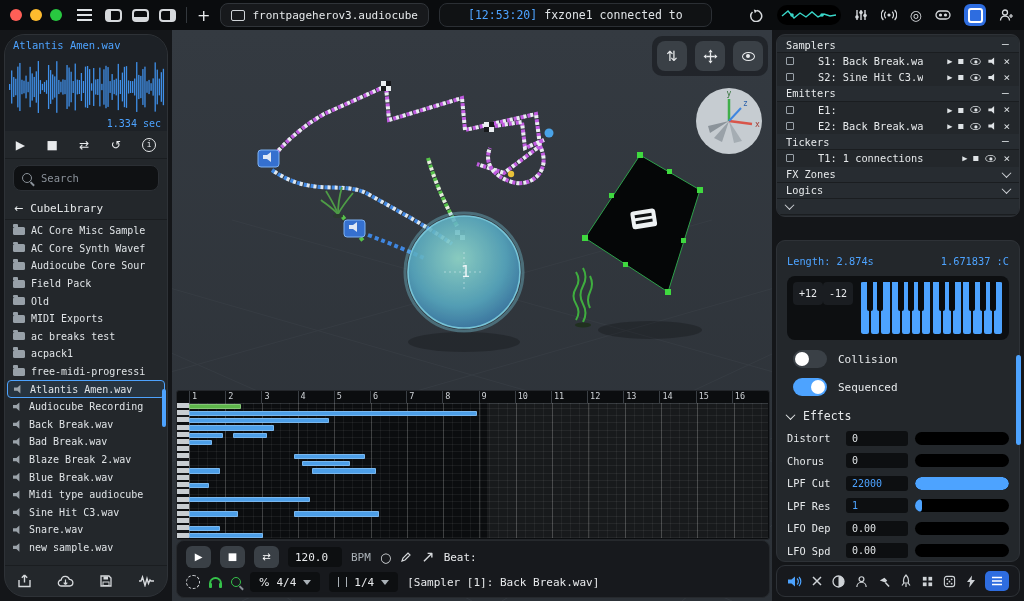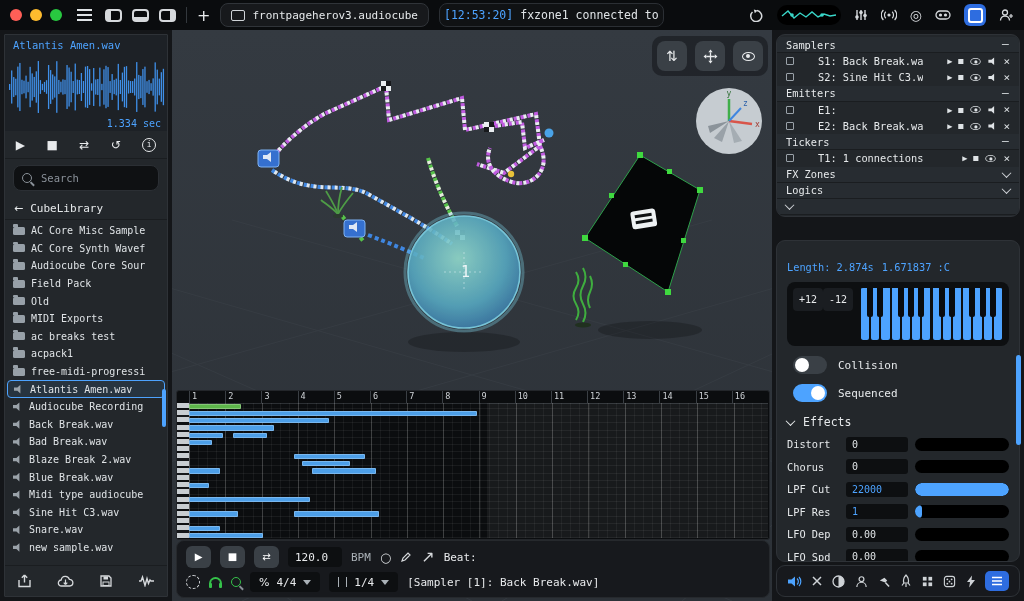--- a/index.html
+++ b/index.html
@@ -19,30 +19,30 @@
   .ptog::after{content:"";position:absolute;background:#d6d9dc}
   .ptog.l::after{left:0;top:0;bottom:0;width:4px}
   .ptog.b::after{left:0;right:0;bottom:0;height:3px}
   .ptog.r::after{right:0;top:0;bottom:0;width:4px}
   .tdivider{width:1px;height:16px;background:#33383d}
   .plusbtn{color:#e8eaec;font-size:16px;font-family:"DejaVu Sans",sans-serif}
   .tab{height:22px;background:#17191c;border:1px solid #303439;border-radius:8px;display:flex;align-items:center;
        gap:7px;padding:0 10px;font-size:11px;color:#e6e9eb;white-space:nowrap}
   .tab-ic{width:12px;height:9px;border:1.3px solid #cfd3d7;border-radius:2px}
   .statuspill{height:22px;background:#101214;border:1px solid #2b2f34;border-radius:8px;display:flex;
-              align-items:center;gap:7px;padding:0 4px;font-size:11.5px;white-space:nowrap}
+              align-items:center;gap:7px;padding:0 28px;font-size:11.5px;white-space:nowrap}
   .st-time{color:#4da3ff}.st-text{color:#dfe3e6}
   .topright{margin-left:auto;display:flex;align-items:center;gap:13px;color:#d6d9dc}
   .osc{width:64px;height:20px;background:#000;border-radius:10px;display:flex;align-items:center;justify-content:center}
   .activebtn{width:22px;height:22px;border-radius:6px;background:#2e6de0;display:flex;align-items:center;justify-content:center}
   .activebtn span{width:11px;height:11px;border:2px solid #fff;border-radius:3px}
 
   
   .sidebar{position:absolute;left:4px;top:34px;width:164px;height:563px;background:#23272b;
-           border:1px solid #2e3237;border-radius:1px;box-sizing:border-box;display:flex;
+           border:1px solid #2e3237;border-radius:21px;box-sizing:border-box;display:flex;
            flex-direction:column;overflow:hidden;z-index:20}
   .preview{position:relative;height:96px;background:#1d2126;flex:none}
   .pv-title{position:absolute;left:8px;top:4px;color:#4da3ff;font-size:10.5px;z-index:2}
   .pv-dur{position:absolute;right:6px;bottom:2px;color:#4da3ff;font-size:10px;z-index:2}
   .ctrlrow{height:27px;display:flex;align-items:center;justify-content:space-around;color:#e8eaec;
            border-bottom:1px solid #1a1d20;flex:none;font-size:12px}
   .searchbox{margin:6px 8px;height:24px;background:#0f1113;border:1px solid #2b2f34;border-radius:8px;
              display:flex;align-items:center;gap:7px;padding:0 8px;flex:none}
   .searchbox input{background:transparent;border:none;outline:none;color:#c9ced2;font-family:inherit;
                    font-size:10.5px;width:100%}
@@ -133,21 +133,21 @@
   .trow2.hdr{background:#272c31;border-bottom:1px solid #1a1d20}
   .trow2 .lbl{flex:1;overflow:hidden}
   .tctl{display:flex;gap:6px;align-items:center;color:#dfe3e6;font-size:8.5px}
   .tctl .ic-eye{transform:scale(.8)}
   .tctl .mini-spk{width:9px;height:8px;background:#dfe3e6;clip-path:polygon(0 32%,34% 32%,64% 2%,64% 98%,34% 68%,0 68%)}
   .hmin{color:#cfd3d7;font-size:11px;font-family:"DejaVu Sans",sans-serif}
 
   .props-card{position:absolute;top:206px;left:0;right:0;height:322px;background:#23272b;border:1px solid #2e3237;
               border-radius:9px;box-sizing:border-box;padding:9px 10px;overflow:hidden}
   .file-line{color:#4da3ff;font-size:10.8px;white-space:nowrap;overflow:hidden}
-  .len-line{display:flex;justify-content:flex-start;color:#4da3ff;font-size:10.3px;margin-top:11px;
+  .len-line{display:flex;justify-content:space-between;color:#4da3ff;font-size:10.3px;margin-top:5px;
             white-space:nowrap;overflow:hidden;gap:8px}
   .kb-wrap{margin-top:9px;background:#0d0f11;border-radius:8px;padding:6px;display:flex;gap:7px;height:64px;box-sizing:border-box}
   .pitch-col{display:flex;flex-direction:row;justify-content:space-between;flex:none}
   .pitch-box{width:30px;height:23px;background:#1a1d21;border-radius:4px;color:#e8eaec;font-size:10px;
              display:flex;align-items:center;justify-content:center}
   .kb{flex:1;position:relative;overflow:hidden;border-radius:3px}
   .wk{position:absolute;top:0;bottom:0;background:#4da3ff;border-radius:0 0 2px 2px}
   .bk{position:absolute;top:0;height:55%;background:#0a0c0e;z-index:2;border-radius:0 0 2px 2px}
   .tgl-row{display:flex;align-items:center;gap:11px;margin-top:10px;padding-left:6px;font-size:11px}
   .tgl{width:34px;height:18px;border-radius:9px;position:relative;background:#3a4046;flex:none}

